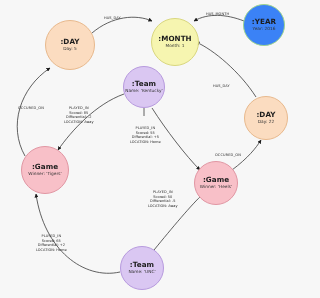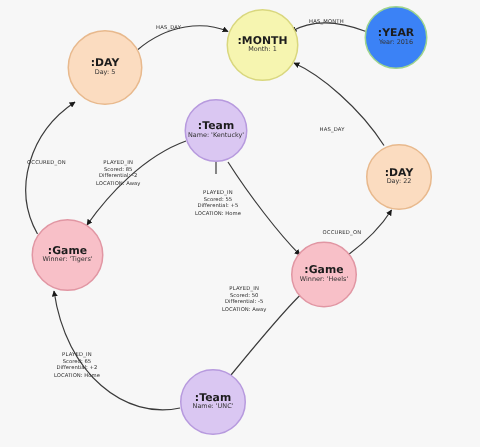--- a/index.html
+++ b/index.html
@@ -90,21 +90,21 @@
     <path d="M 120 272 C 84 280, 44 250, 36 194" fill="none" stroke="#3a3a3a" stroke-width="0.8" marker-end="url(#arrow)"></path>
 
     <path d="M 144 108 L 144 116" fill="none" stroke="#3a3a3a" stroke-width="0.8"></path>
   </svg>
 
   <div class="node" style="left:45px; top:20px; width:50px; height:50px; background:#fbdcc0; border:1px solid #e8b98d;">
     <div class="node-title">:DAY</div>
     <div class="node-sub">Day: 5</div>
   </div>
 
-  <div class="node" style="left:151px; top:6px; width:48px; height:48px; background:#f6f5b0; border:1px solid #d9d77e;">
+  <div class="node" style="left:151px; top:18px; width:48px; height:48px; background:#f6f5b0; border:1px solid #d9d77e;">
     <div class="node-title">:MONTH</div>
     <div class="node-sub">Month: 1</div>
   </div>
 
   <div class="node" style="left:243px; top:4px; width:42px; height:42px; background:#3b82f6; border:1px solid #9ed48e;">
     <div class="node-title">:YEAR</div>
     <div class="node-sub">Year: 2016</div>
   </div>
 
   <div class="node" style="left:123px; top:66px; width:42px; height:42px; background:#dac7f2; border:1px solid #b79ade;">

